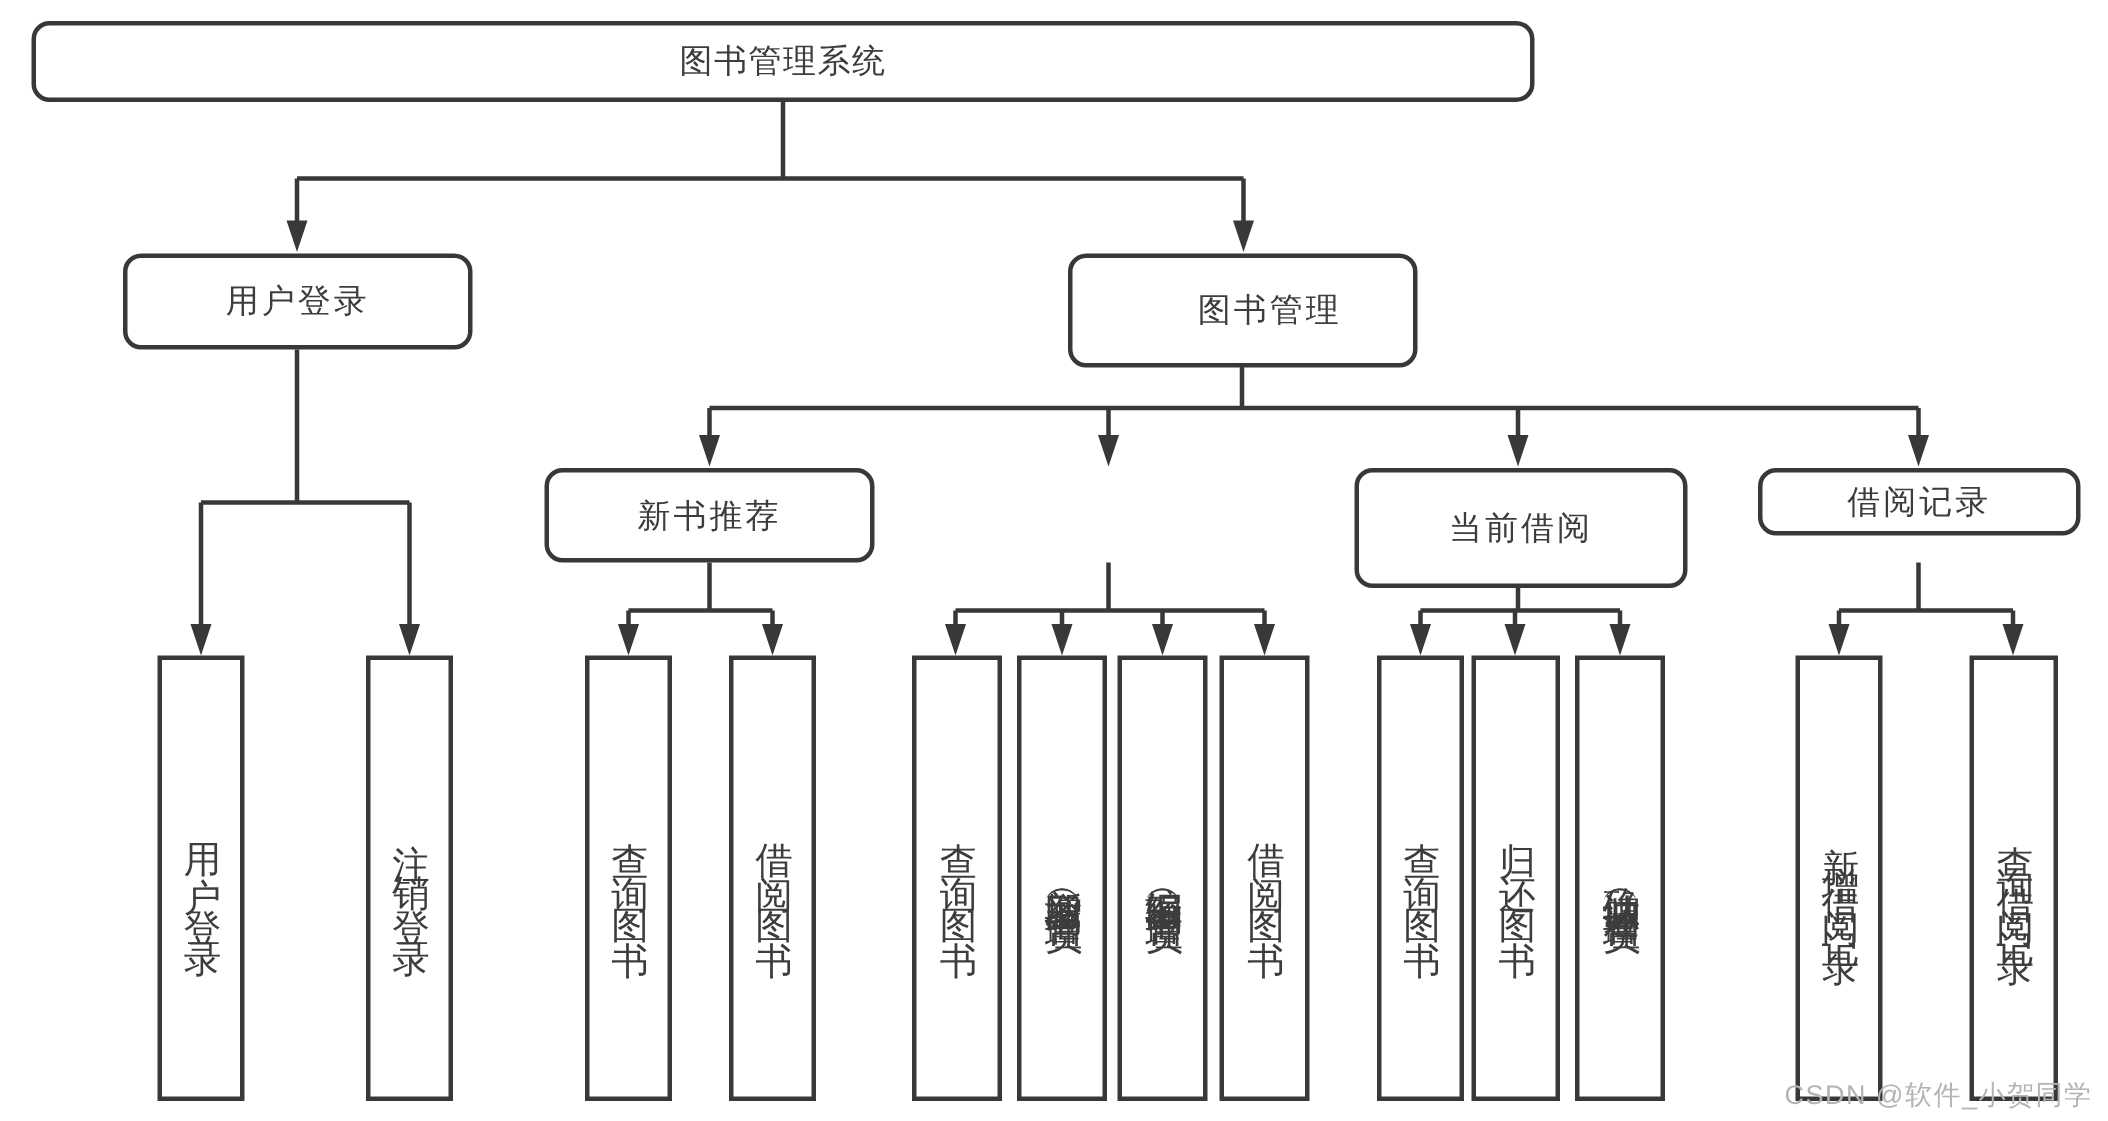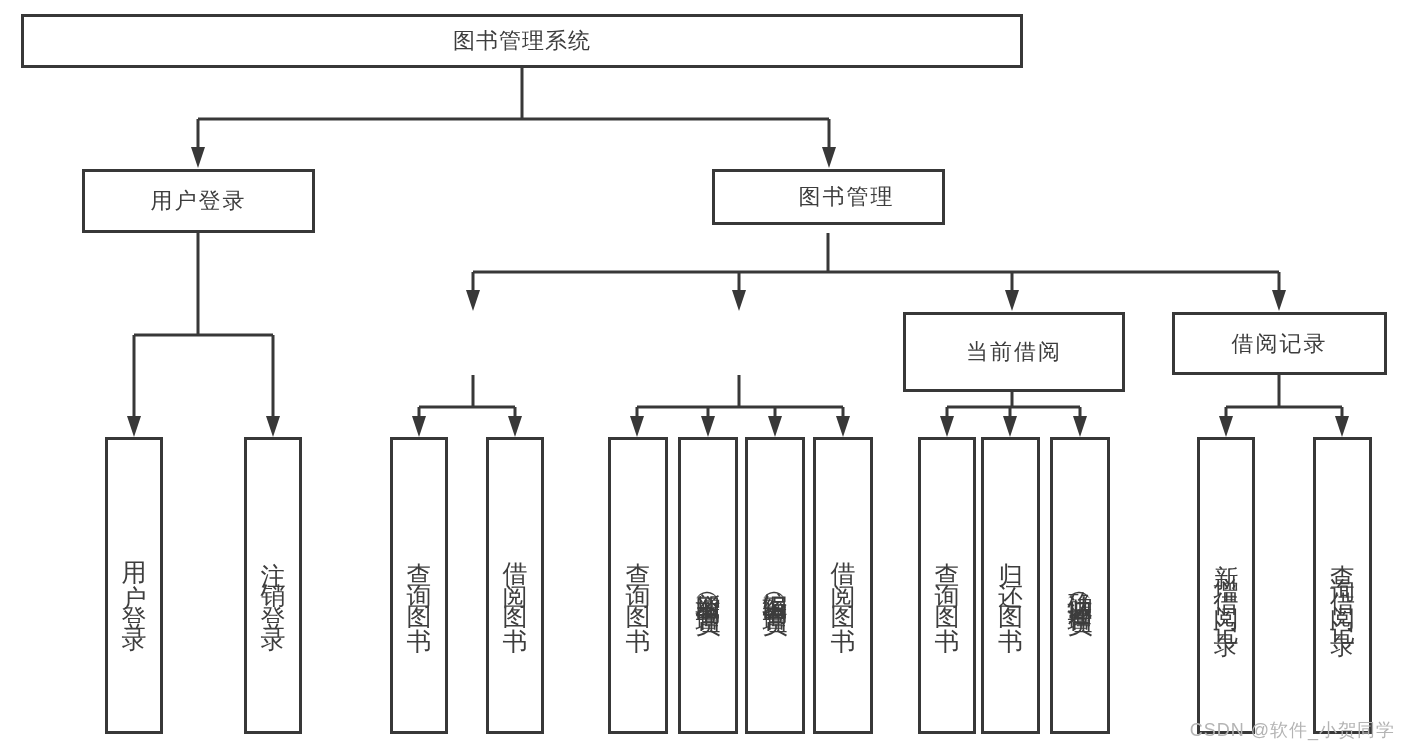--- a/index.html
+++ b/index.html
@@ -26,21 +26,21 @@
   .node {
     position: absolute;
     box-sizing: border-box;
     background: var(--fill, #ffffff);
     border: 3px solid var(--line, #383838);
     display: flex;
     align-items: center;
     justify-content: center;
     color: var(--text, #3d3d3d);
   }
-  .hnode { font-size: 22px; letter-spacing: 2px; }
+  .hnode { font-size: 22px; letter-spacing: 2px; border-radius: 12px; }
   .root-node { font-size: 22px; letter-spacing: 1px; }
 
   .vnode .vlabel {
     writing-mode: vertical-rl;
     text-orientation: mixed;
     font-size: 25px;
     line-height: 1;
     white-space: nowrap;
   }
   
@@ -99,28 +99,31 @@
     <polygon class="ar" points="1335,416 1349,416 1342,437"></polygon>
   </svg>
 
   <div class="node hnode root-node" style="left:21px;top:14px;width:1002px;height:54px;">
     <span>图书管理系统</span>
   </div>
 
   <div class="node hnode" style="left:82px;top:169px;width:233px;height:64px;">
     <span>用户登录</span>
   </div>
-  <div class="node hnode" style="left:712px;top:169px;width:233px;height:56px;padding-left:36px;">
+  <div class="node hnode" style="left:712px;top:169px;width:233px;height:76px;padding-left:36px;">
     <span>图书管理</span>
   </div>
 
+  <div class="node hnode" style="left:363px;top:312px;width:220px;height:63px;">
+    <span>新书推荐</span>
+  </div>
   <div class="node hnode" style="left:903px;top:312px;width:222px;height:80px;align-items:center;">
     <span>当前借阅</span>
   </div>
-  <div class="node hnode" style="left:1172px;top:312px;width:215px;height:63px;">
+  <div class="node hnode" style="left:1172px;top:312px;width:215px;height:45px;">
     <span>借阅记录</span>
   </div>
 
   <div class="node vnode" style="left:105px;top:437px;width:58px;height:297px;">
     <span class="vlabel vs">用户登录</span>
   </div>
   <div class="node vnode" style="left:244px;top:437px;width:58px;height:297px;">
     <span class="vlabel vs">注销登录</span>
   </div>
 

